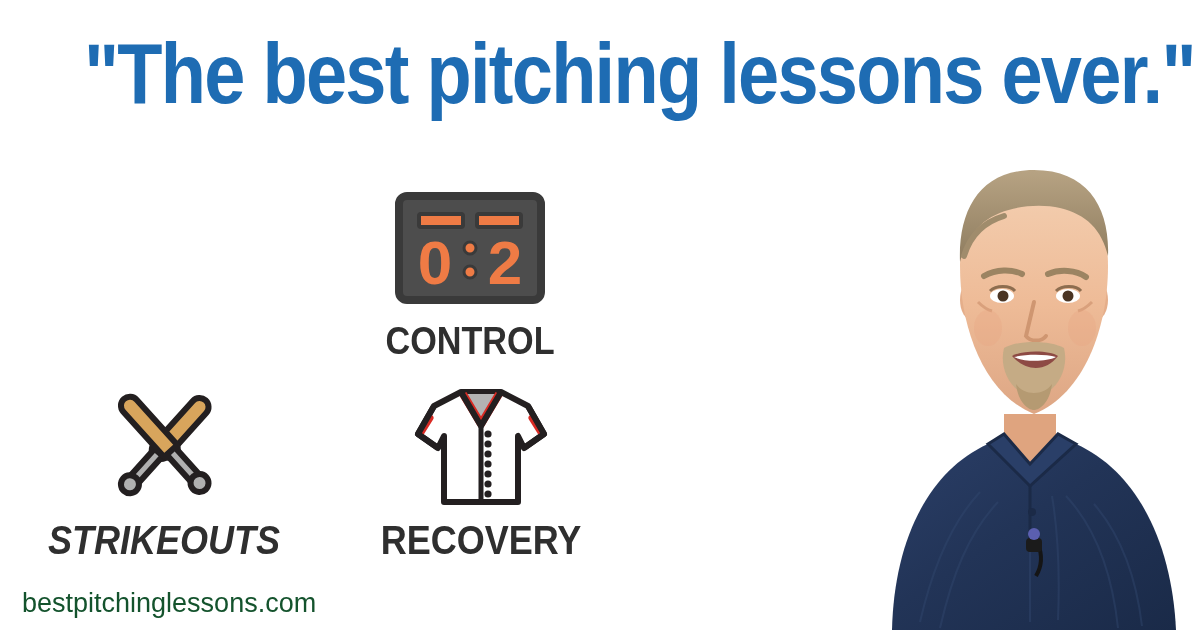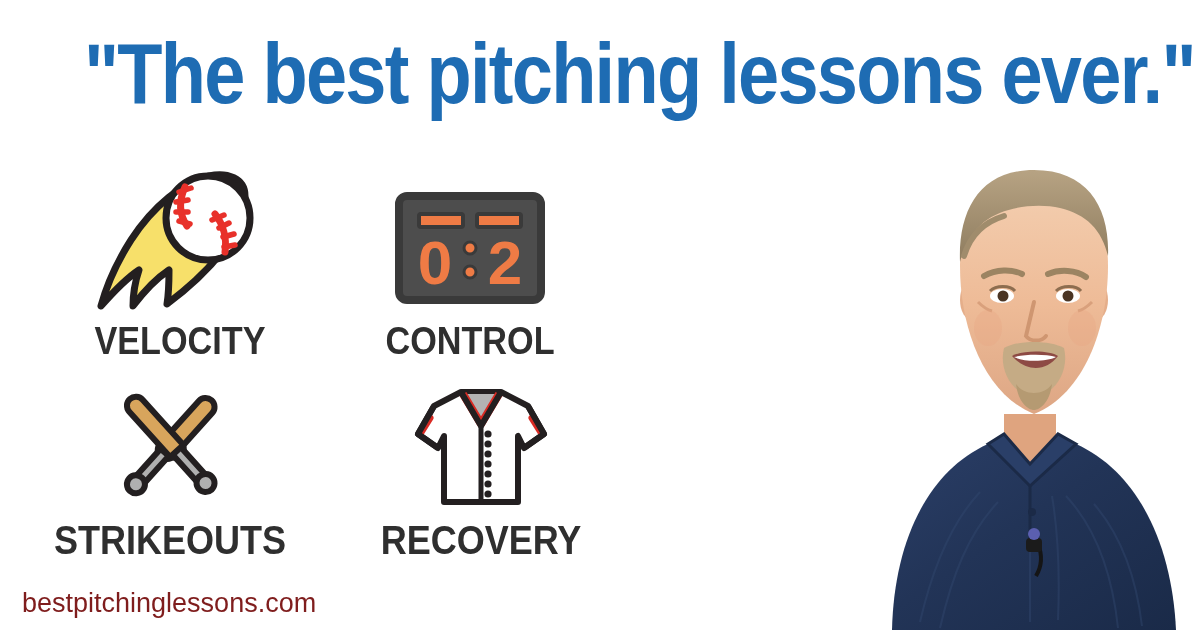--- a/index.html
+++ b/index.html
@@ -50,89 +50,58 @@
   #c2{left:330px;width:280px;}
   #c3{left:600px;width:300px;}
   .row1{top:170px;height:190px;}
   .row2{top:380px;height:185px;}
 
   
   #footer{
     position:absolute;left:22px;top:588px;
     font-family:"Liberation Sans", sans-serif;
     font-size:27px;
-    color:#7f1d1d;
+    color:#14532d;
     letter-spacing:0px;
     white-space:nowrap;
   }
 
   
   #portrait{
     position:absolute;
     left:880px;top:152px;
     width:320px;height:478px;
   }
   svg{display:block;overflow:visible;}
 </style>
 </head>
 <body>
 
 <div id="stage">
 
   <div id="headline">"The best pitching lessons ever."</div>
 
-  <div class="grid-cell row1" id="c1">
-    <div class="icon-box" style="left:50%;top:0;transform:translateX(-50%);">
-      <svg width="170" height="145" viewBox="0 0 170 145">
-
-        <path d="M150 26 C150 8 132 2 114 6 C88 12 58 36 36 70
-                 C22 92 12 114 6 136 C20 120 32 108 44 100
-                 C40 112 38 124 38 136 C50 120 62 108 74 100
-                 C74 112 74 122 72 134 C96 116 122 92 138 66
-                 C148 50 150 36 150 26 Z" fill="#f7e06a" stroke="#231f20" stroke-width="7" stroke-linejoin="round" stroke-linecap="round"></path>
-
-        <circle cx="113" cy="48" r="42" fill="#ffffff" stroke="#231f20" stroke-width="7"></circle>
-
-        <path d="M90 17 C84 30 84 44 92 56" fill="none" stroke="#e8312a" stroke-width="7" stroke-linecap="round"></path>
-        <g stroke="#e8312a" stroke-width="5.5" stroke-linecap="round">
-          <line x1="84" y1="22" x2="96" y2="18"></line>
-          <line x1="81" y1="32" x2="93" y2="30"></line>
-          <line x1="81" y1="42" x2="93" y2="42"></line>
-          <line x1="84" y1="51" x2="95" y2="54"></line>
-        </g>
-
-        <path d="M120 44 C128 54 132 68 130 82" fill="none" stroke="#e8312a" stroke-width="7" stroke-linecap="round"></path>
-        <g stroke="#e8312a" stroke-width="5.5" stroke-linecap="round">
-          <line x1="117" y1="50" x2="129" y2="45"></line>
-          <line x1="124" y1="58" x2="134" y2="53"></line>
-          <line x1="128" y1="67" x2="139" y2="64"></line>
-          <line x1="129" y1="77" x2="140" y2="75"></line>
-        </g>
-      </svg>
-    </div>
-    <div class="label r1" style="top:152px;">VELOCITY</div>
-  </div>
 
   <div class="grid-cell row1" id="c2">
     <div class="icon-box" style="left:50%;top:22px;transform:translateX(-50%);">
       <svg width="150" height="112" viewBox="0 0 150 112">
         <rect x="4" y="4" width="142" height="104" rx="8" fill="#4d4d4d" stroke="#3a3a3a" stroke-width="8"></rect>
         <rect x="24" y="22" width="44" height="13" rx="2" fill="#ef7b45" stroke="#3a3a3a" stroke-width="4"></rect>
         <rect x="82" y="22" width="44" height="13" rx="2" fill="#ef7b45" stroke="#3a3a3a" stroke-width="4"></rect>
         <text x="40" y="92" font-family="Liberation Sans, sans-serif" font-size="62" font-weight="700" fill="#ef7b45" text-anchor="middle">0</text>
         <circle cx="75" cy="56" r="6" fill="#ef7b45" stroke="#3a3a3a" stroke-width="3"></circle>
         <circle cx="75" cy="80" r="6" fill="#ef7b45" stroke="#3a3a3a" stroke-width="3"></circle>
         <text x="110" y="92" font-family="Liberation Sans, sans-serif" font-size="62" font-weight="700" fill="#ef7b45" text-anchor="middle">2</text>
       </svg>
     </div>
     <div class="label r1" style="top:152px;">CONTROL</div>
   </div>
 
 
-  <div class="grid-cell row2" id="c1b" style="left:25px;width:290px;">
+  <div class="grid-cell row2" id="c1b" style="left:19px;width:290px;font-style:italic;">
     <div class="icon-box" style="left:50%;top:0;transform:translateX(-50%);">
       <svg width="150" height="130" viewBox="0 0 150 130">
 
         <g transform="rotate(42 75 65)">
           <rect x="67" y="4" width="18" height="76" rx="9" fill="#d8a55c" stroke="#231f20" stroke-width="6"></rect>
           <rect x="70.5" y="74" width="11" height="38" fill="#b0b0b0" stroke="#231f20" stroke-width="6"></rect>
           <ellipse cx="76" cy="117" rx="9" ry="9" fill="#b0b0b0" stroke="#231f20" stroke-width="6"></ellipse>
         </g>
 
         <g transform="rotate(-42 75 65)">

